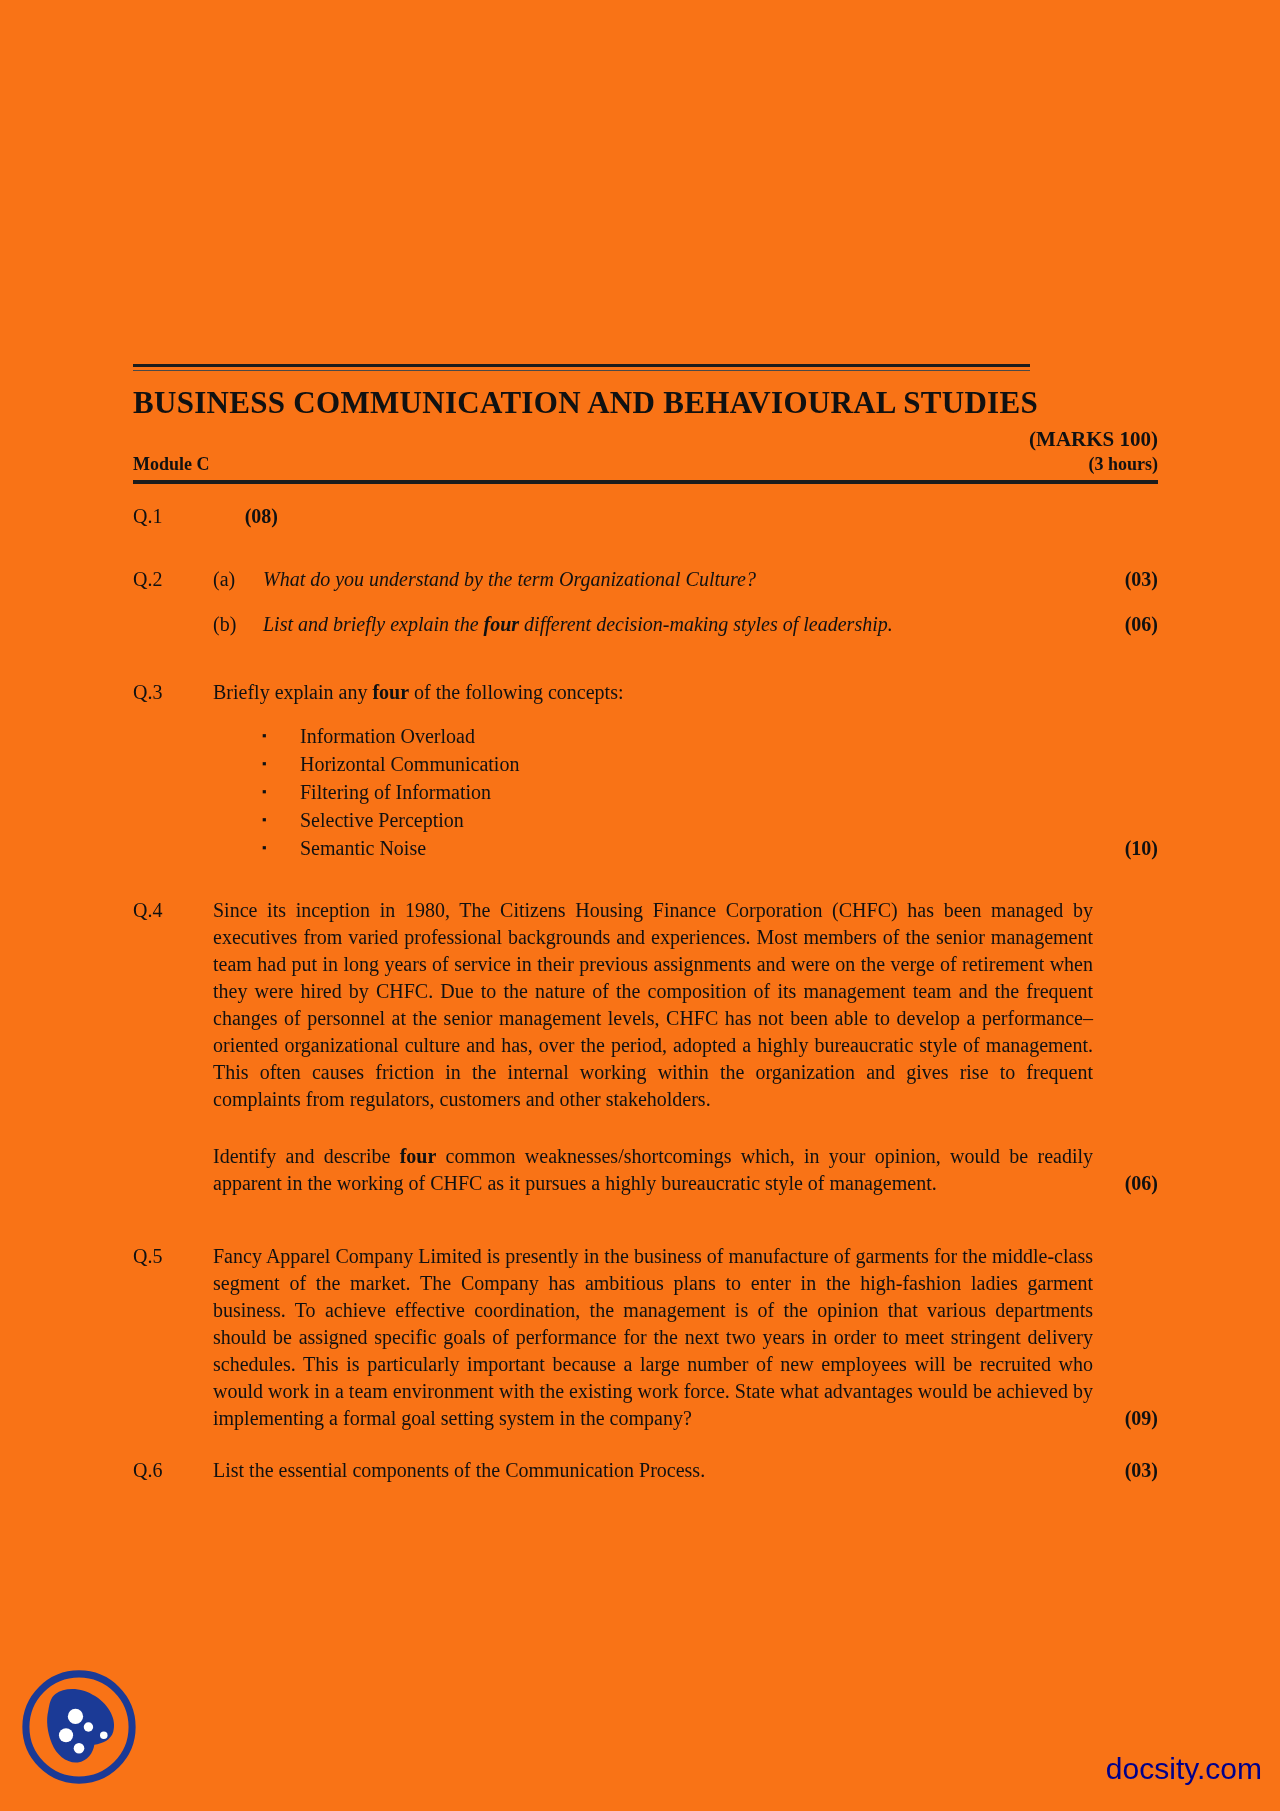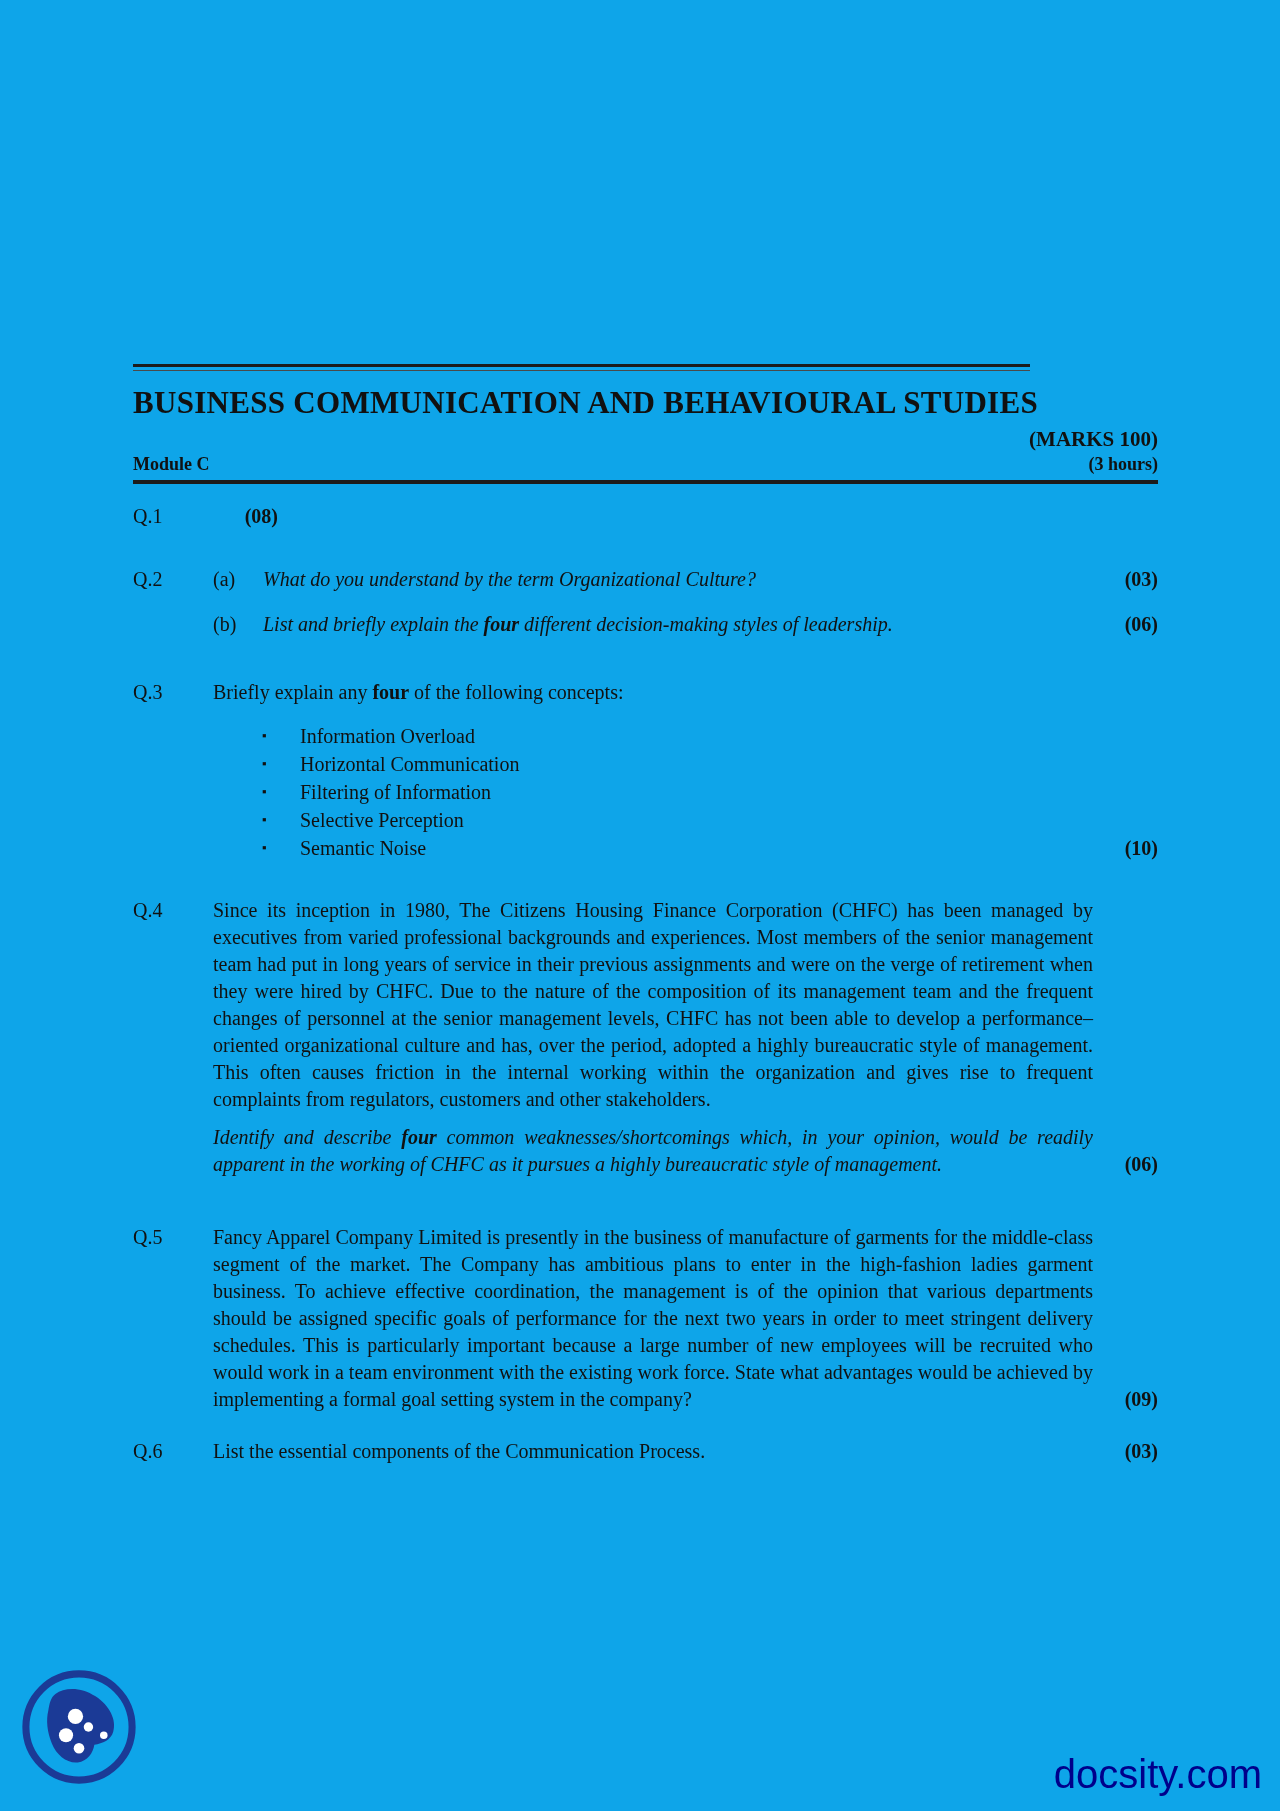--- a/index.html
+++ b/index.html
@@ -1,19 +1,19 @@
 <!DOCTYPE html>
 <html><head>
 <meta charset="utf-8">
 <style>
   html,body{margin:0;padding:0;background:#ffffff;}
   .page{
     position:relative;
     width:1280px;height:1811px;
-    background:#0ea5e9;
+    background:#f97316;
     font-family:"Liberation Serif", serif;
     color:#111;
     overflow:hidden;
   }
   .content{
     position:absolute;
     left:133px; top:364px;
     width:1025px;
   }
   .rule-top{
@@ -78,39 +78,39 @@
   ul.bullets li{
     display:flex;
     line-height:28px;
   }
   .bullet-glyph{
     margin-left:49px;
     width:38px;
     flex:0 0 38px;
     font-size:13px;
   }
-  .para2{margin-top:11px;font-style:italic;}
+  .para2{margin-top:30px;}
   .mt-q1{margin-top:19px;}
   .mt-q2a{margin-top:36px;}
   .mt-q2b{margin-top:18px;}
   .mt-q3{margin-top:41px;}
   .mt-q4{margin-top:35px;justify-content:flex-end;}
   .mt-q5{margin-top:46px;}
   .mt-q6{margin-top:25px;}
   .docsity-logo{
     position:absolute;
     left:20px; top:1666px;
     width:118px; height:122px;
     cursor:pointer;
   }
   .docsity-link{
     position:absolute;
     right:18px; top:1752px;
     font-family:"Liberation Sans", sans-serif;
-    font-size:40px;
+    font-size:30px;
     color:#00008b;
     text-decoration:none;
     cursor:pointer;
   }
 </style>
 </head>
 <body>
 
 <div class="page">
   <div class="content">

